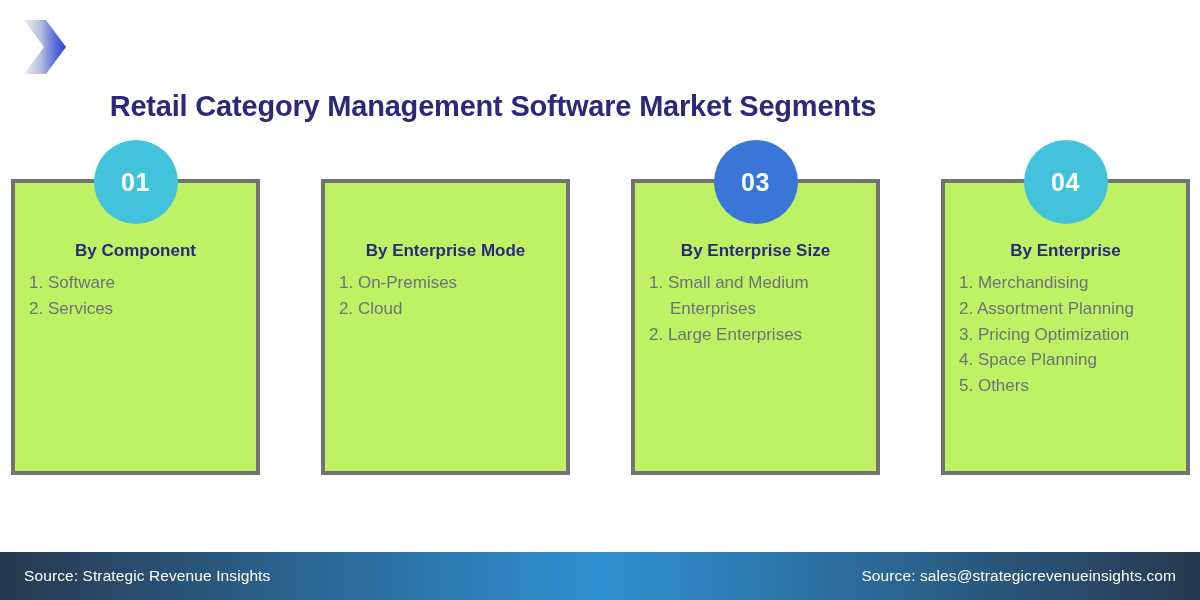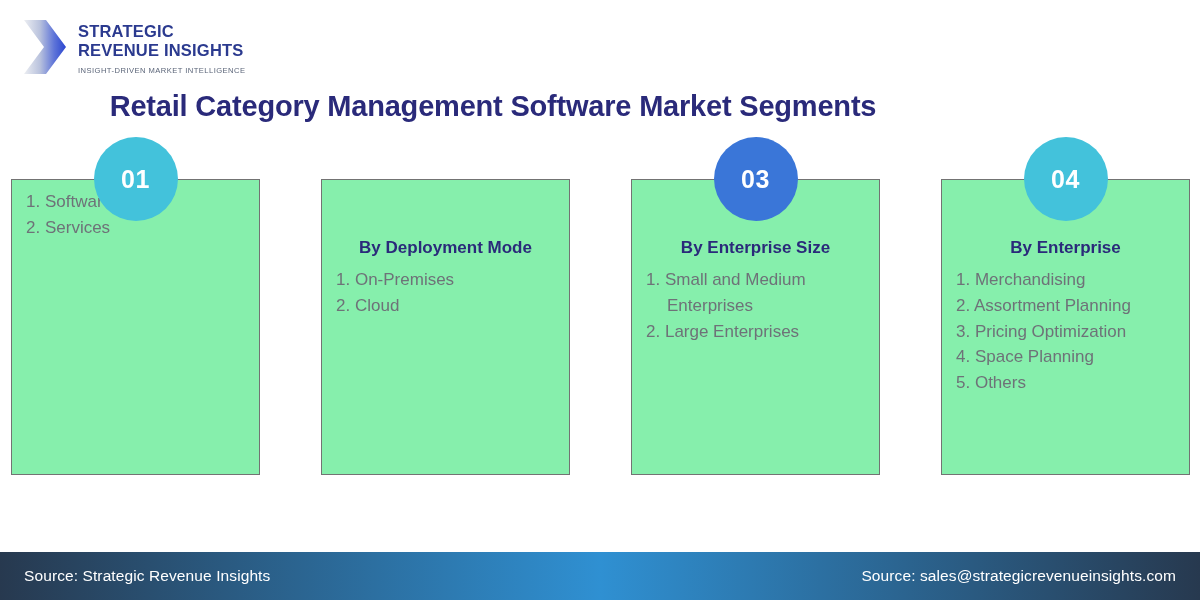--- a/index.html
+++ b/index.html
@@ -70,22 +70,22 @@
     width: 1179px;
     height: 296px;
     display: flex;
     justify-content: space-between;
   }
   .card {
     position: relative;
     width: 249px;
     height: 296px;
     box-sizing: border-box;
-    border: 1px solid #737373;
-    background: #86efac;
+    border: 4px solid #737373;
+    background: #bef264;
   }
   .card-badge {
     position: absolute;
     left: 50%;
     top: -43px;
     transform: translateX(-50%);
     width: 84px;
     height: 84px;
     border-radius: 50%;
     display: flex;
@@ -155,41 +155,37 @@
     <defs>
       <linearGradient id="chevGrad" x1="0" y1="0" x2="1" y2="0">
         <stop offset="0%" stop-color="#eceef2"></stop>
         <stop offset="38%" stop-color="#b9c2dd"></stop>
         <stop offset="72%" stop-color="#5e74d8"></stop>
         <stop offset="100%" stop-color="#2a45d0"></stop>
       </linearGradient>
     </defs>
     <path d="M2 2 L24 2 L44 29 L24 56 L2 56 L22 29 Z" fill="url(#chevGrad)"></path>
   </svg>
-  <div class="logo-text">
-    <div class="logo-name">STRATEGIC
-REVENUE INSIGHTS</div>
-    <div class="logo-tagline">INSIGHT-DRIVEN MARKET INTELLIGENCE</div>
-  </div>
 </div>
 
 <div class="page-title" style="color: rgb(42, 42, 122);">Retail Category Management Software Market Segments</div>
 
 <div class="cards">
 
   <div class="card">
     <div class="card-badge" style="background: rgb(67, 194, 219);">01</div>
+    <div class="card-title">By Component</div>
     <ol class="card-list">
       <li>Software</li>
       <li>Services</li>
     </ol>
   </div>
 
   <div class="card">
-    <div class="card-title">By Deployment Mode</div>
+    <div class="card-title">By Enterprise Mode</div>
     <ol class="card-list">
       <li>On-Premises</li>
       <li>Cloud</li>
     </ol>
   </div>
 
   <div class="card">
     <div class="card-badge" style="background: rgb(58, 118, 216);">03</div>
     <div class="card-title">By Enterprise Size</div>
     <ol class="card-list">

